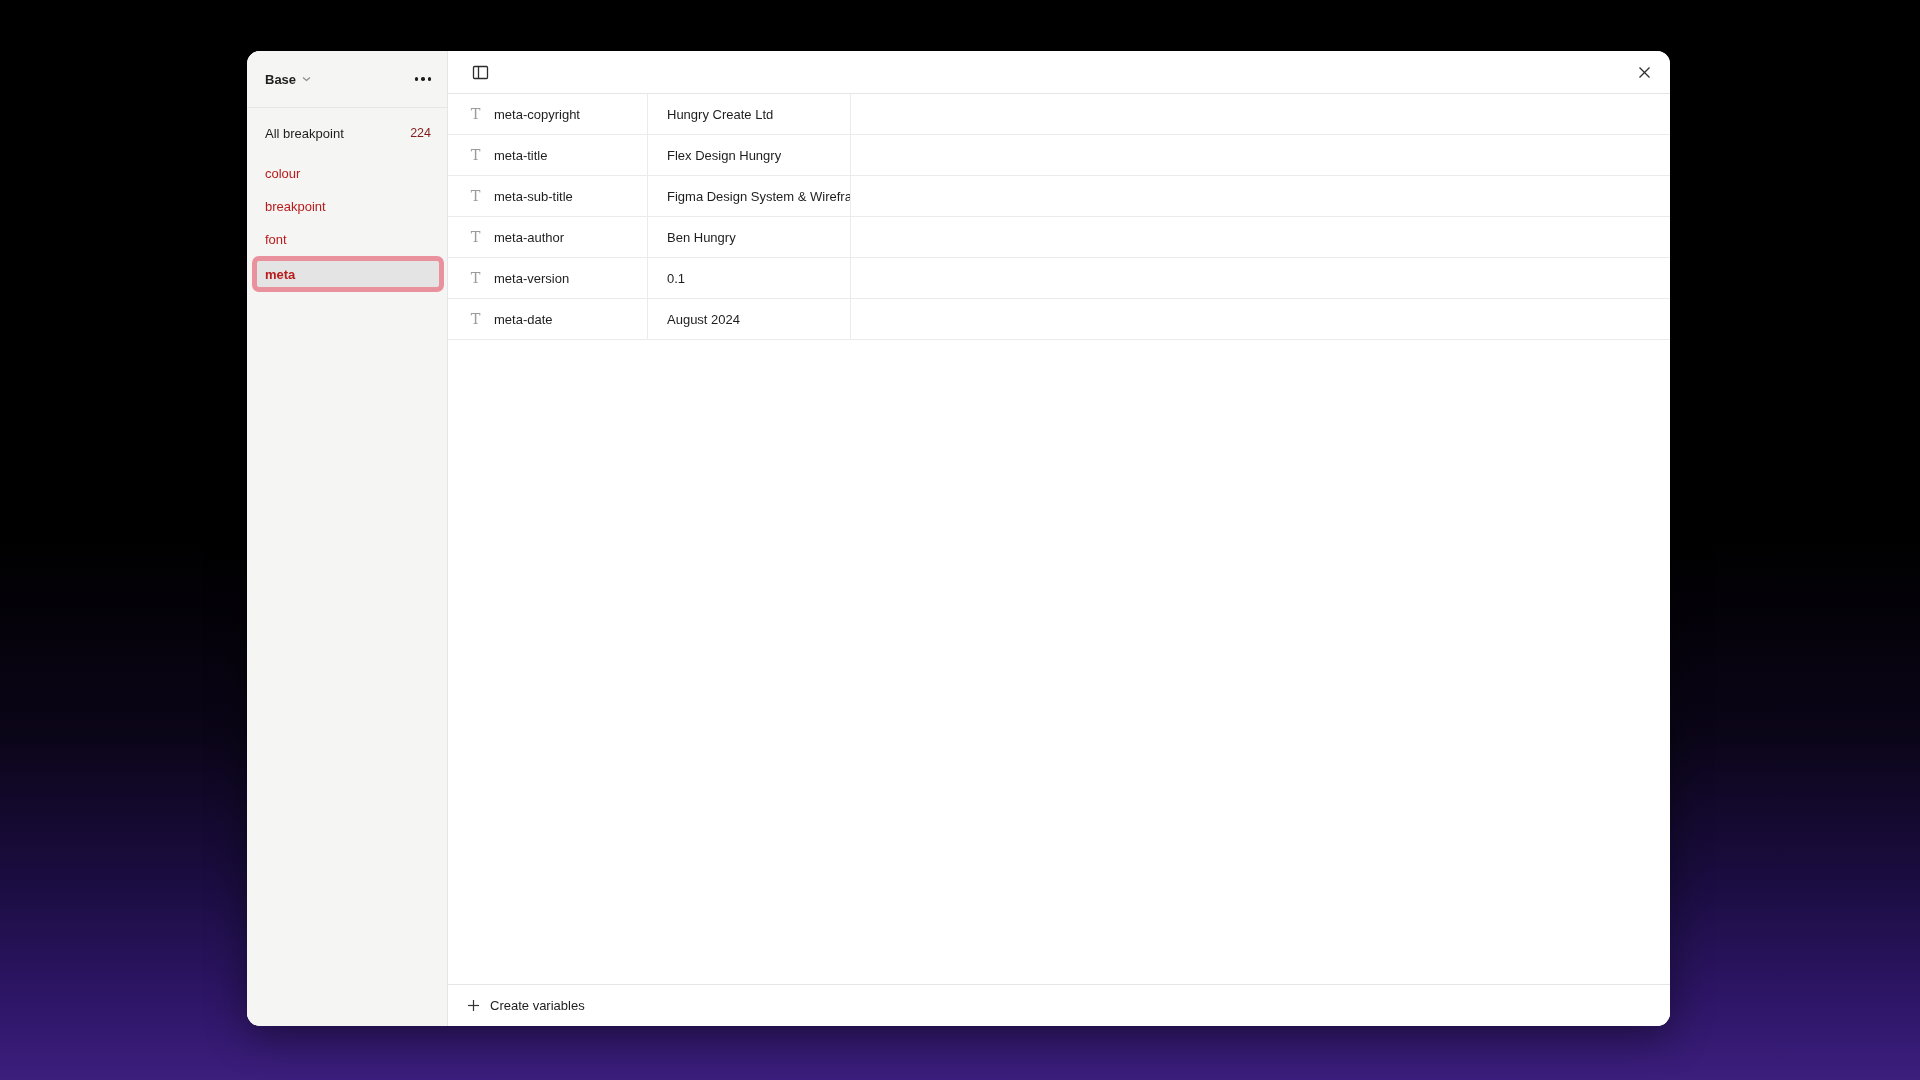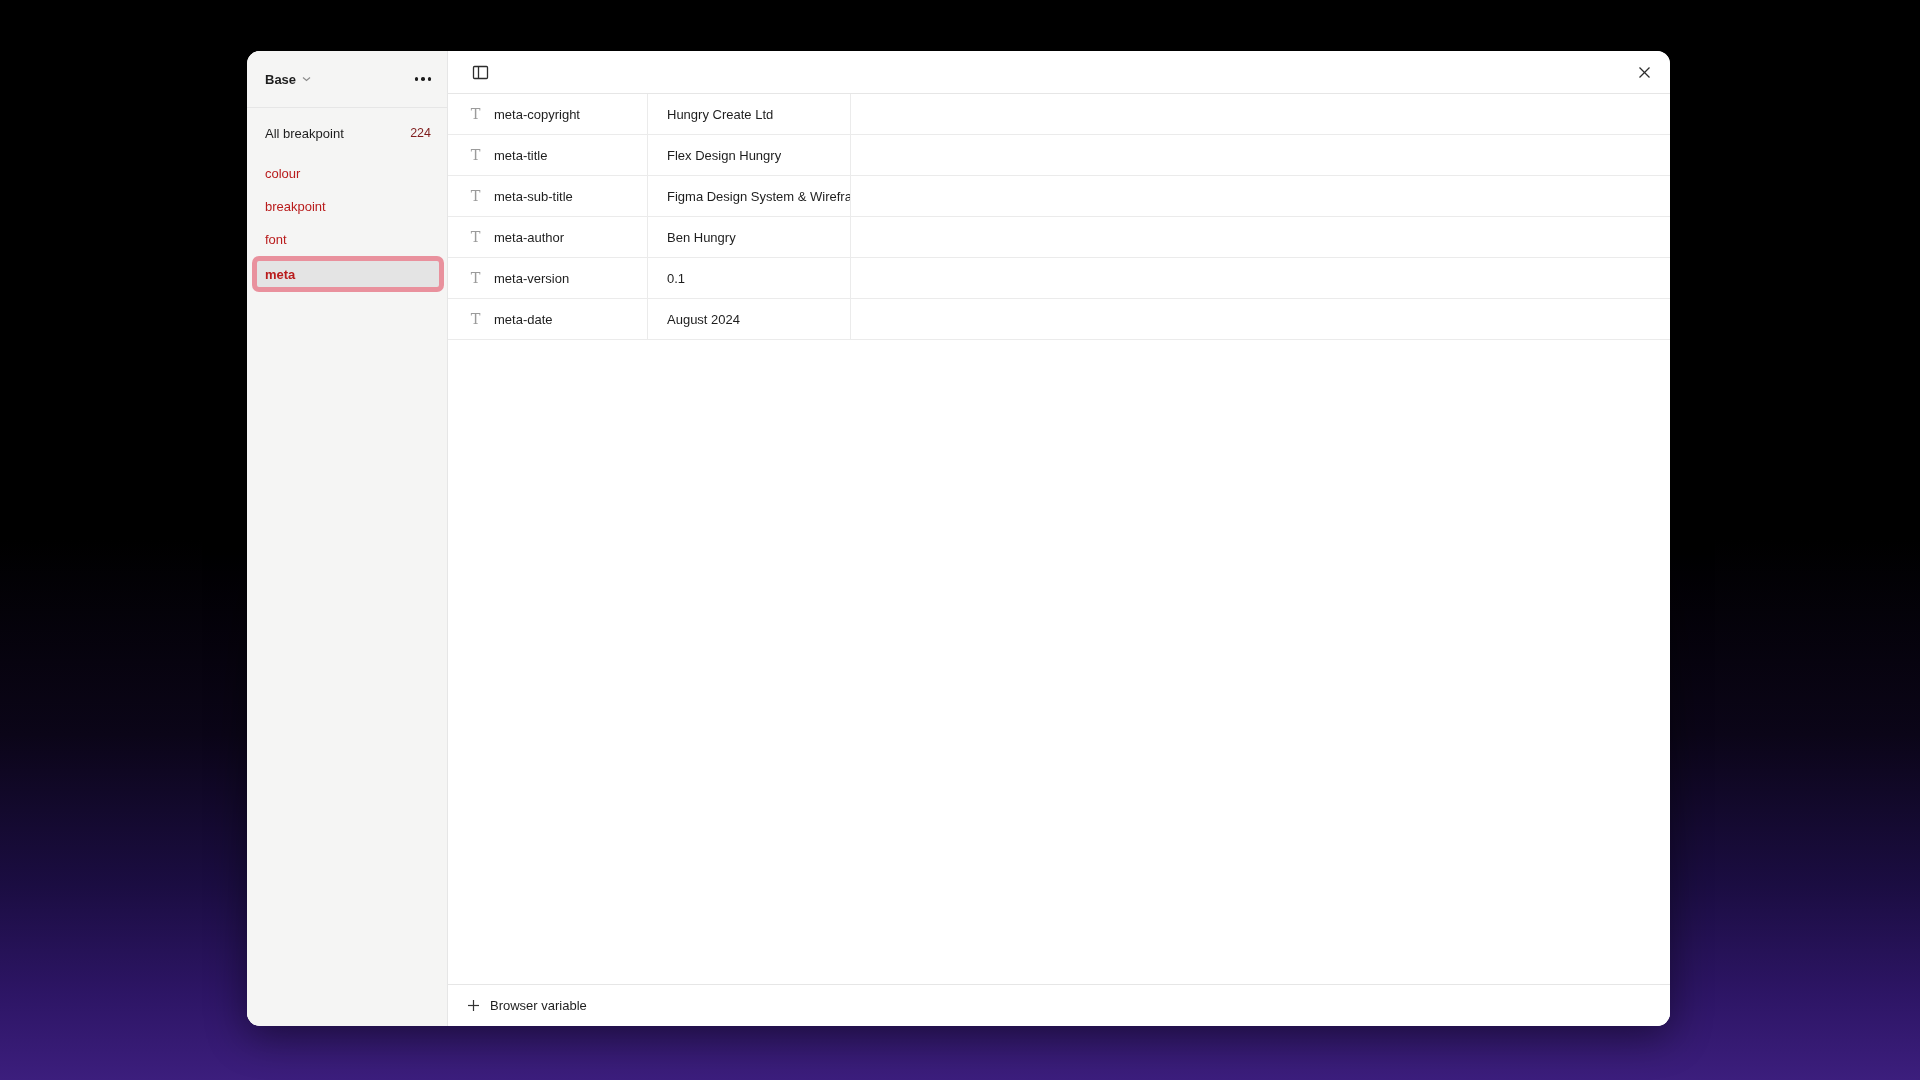--- a/index.html
+++ b/index.html
@@ -319,17 +319,17 @@
     </div>
 
     <div class="spacer"></div>
 
     <div class="footer">
       <div class="create-btn">
         <svg width="13" height="13" viewBox="0 0 13 13" fill="none" stroke="currentColor" stroke-width="1.2">
           <line x1="6.5" y1="1" x2="6.5" y2="12"></line>
           <line x1="1" y1="6.5" x2="12" y2="6.5"></line>
         </svg>
-        <span>Browser variable</span>
+        <span>Create variables</span>
       </div>
     </div>
   </div>
 </div>
 
 </body></html>

